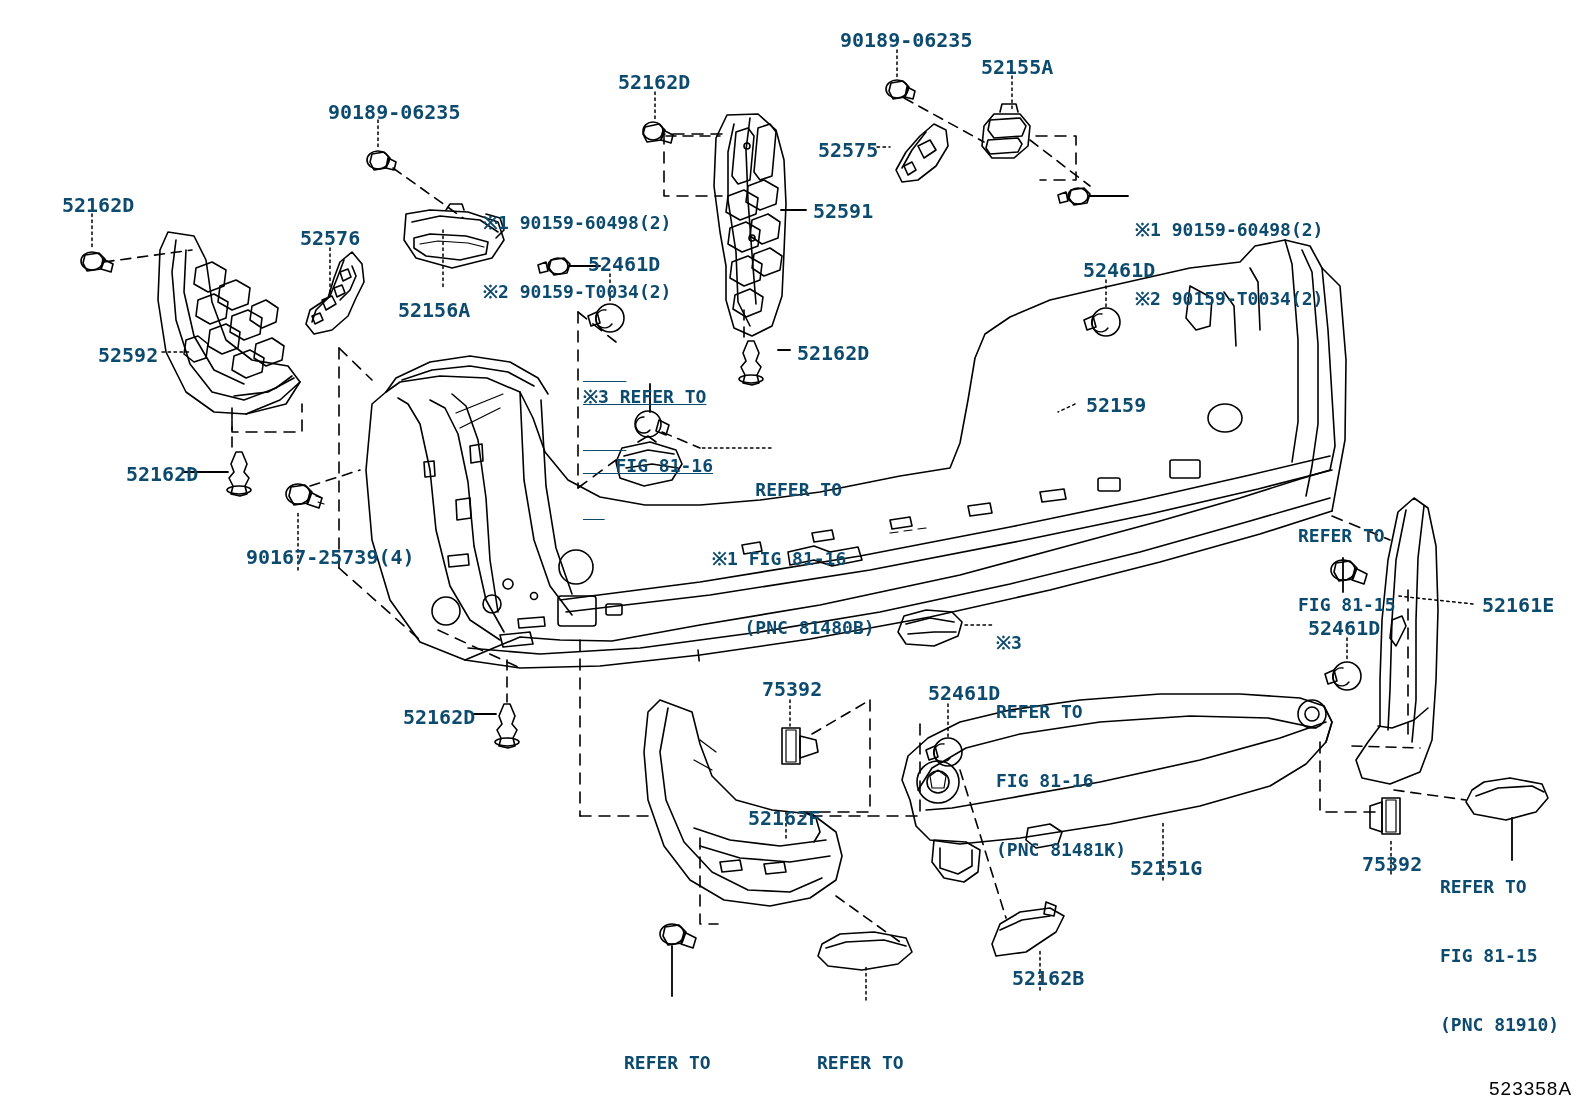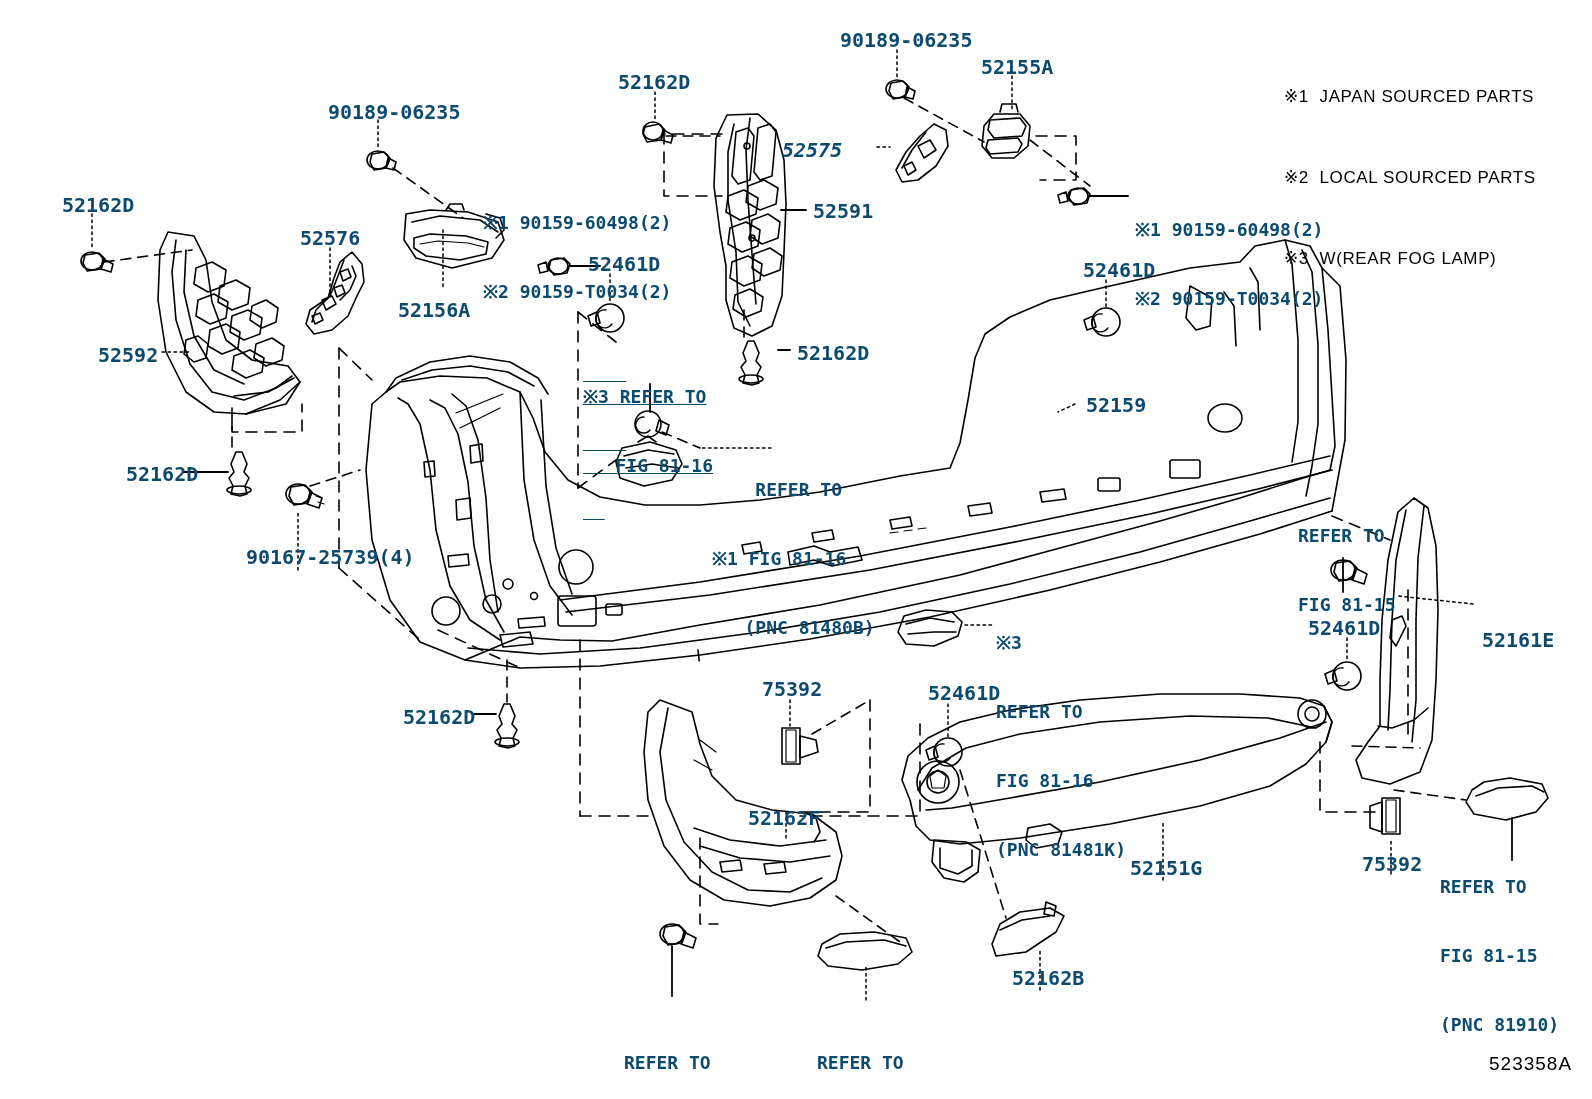--- a/index.html
+++ b/index.html
@@ -469,43 +469,38 @@
         <path d="M1320 742 L1320 812 L1378 812"></path>
 
         <path d="M1332 516 L1390 540"></path>
         <path d="M438 630 L520 668"></path>
         <path d="M698 650 L700 668"></path>
       </g>
 
     </g>
   </svg>
 
-  <div class="note" style="left:1284px;top:29px;">
-    <div><span>※1</span>&nbsp;&nbsp;<span>JAPAN SOURCED PARTS</span></div>
-    <div><span>※2</span>&nbsp;&nbsp;<span>LOCAL SOURCED PARTS</span></div>
-    <div><span>※3</span>&nbsp;&nbsp;<span>W(REAR FOG LAMP)</span></div>
-  </div>
 
   <div class="lbl" style="left:328px;top:100px;">90189-06235</div>
   <div class="lbl" style="left:618px;top:70px;">52162D</div>
   <div class="lbl" style="left:840px;top:28px;">90189-06235</div>
   <div class="lbl" style="left:981px;top:55px;">52155A</div>
-  <div class="lbl" style="left:782px;top:138px;font-style:italic;">52575</div>
+  <div class="lbl" style="left:818px;top:138px;">52575</div>
   <div class="lbl" style="left:813px;top:199px;">52591</div>
   <div class="lbl" style="left:62px;top:193px;">52162D</div>
   <div class="lbl" style="left:300px;top:226px;">52576</div>
   <div class="lbl" style="left:398px;top:298px;">52156A</div>
   <div class="lbl" style="left:588px;top:252px;">52461D</div>
   <div class="lbl" style="left:98px;top:343px;">52592</div>
   <div class="lbl" style="left:126px;top:462px;">52162D</div>
   <div class="lbl" style="left:246px;top:545px;">90167-25739(4)</div>
   <div class="lbl" style="left:797px;top:341px;">52162D</div>
   <div class="lbl" style="left:1083px;top:258px;">52461D</div>
   <div class="lbl" style="left:1086px;top:393px;">52159</div>
-  <div class="lbl" style="left:1482px;top:628px;text-align:right;">52161E</div>
+  <div class="lbl" style="left:1482px;top:593px;text-align:right;">52161E</div>
   <div class="lbl" style="left:1308px;top:616px;">52461D</div>
   <div class="lbl" style="left:403px;top:705px;">52162D</div>
   <div class="lbl" style="left:762px;top:677px;">75392</div>
   <div class="lbl" style="left:928px;top:681px;">52461D</div>
   <div class="lbl" style="left:748px;top:806px;">52162F</div>
   <div class="lbl" style="left:1130px;top:856px;">52151G</div>
   <div class="lbl" style="left:1362px;top:852px;">75392</div>
   <div class="lbl" style="left:1012px;top:966px;">52162B</div>
 
   <div class="lbl ml sm" style="left:483px;top:165px;">
@@ -551,15 +546,15 @@
     <div>REFER TO</div>
     
   </div>
 
   <div class="lbl ml sm" style="left:817px;top:1005px;">
     <div>REFER TO</div>
     
     
   </div>
 
-  <div class="figid" style="left:1489px;top:1053px;text-align:center;">523358A</div>
+  <div class="figid" style="left:1489px;top:1078px;text-align:center;">523358A</div>
 
 </div>
 
 </body></html>

